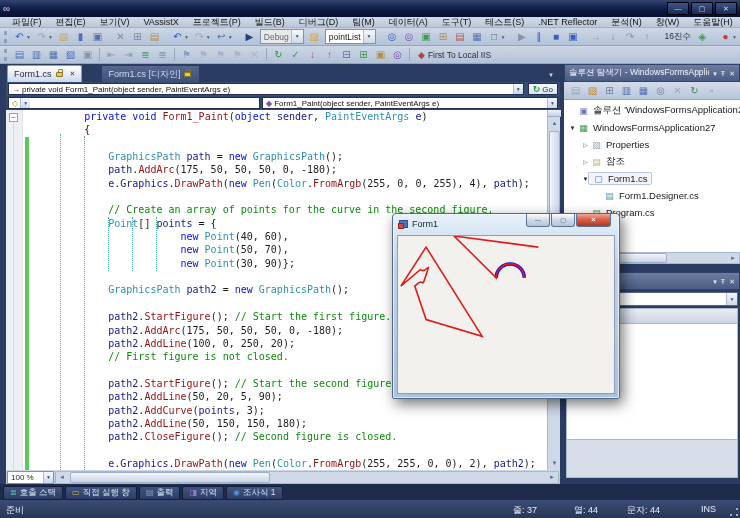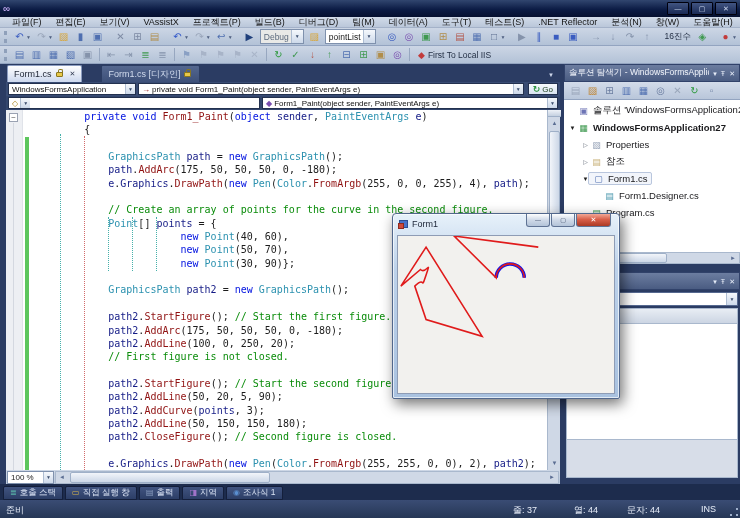--- a/index.html
+++ b/index.html
@@ -350,24 +350,20 @@
           <span class="tabx">✕</span>
         </div>
         <div class="tab inactive">
           <span>Form1.cs [디자인]</span>
           <span class="lock"></span>
         </div>
         <span id="tablistdd">▼</span>
     </div>
 
     <div id="vaxbar" class="abs">
-      <div class="vcombo" style="width:128px">
-        <span class="tx">WindowsFormsApplication</span>
-        <span class="va">▼</span>
-      </div>
       <div class="vcombo" style="flex:1">
         <span class="vmark">→</span>
         <span class="tx">private void Form1_Paint(object sender, PaintEventArgs e)</span>
         <span class="va">▼</span>
       </div>
       <div id="gobtn">
         <span class="gi">↻</span>
         <span>Go</span>
       </div>
     </div>
@@ -456,21 +452,21 @@
           <span class="texp"></span>
           <span style="display: inline-flex; align-items: center;">
             <span class="tico" style="color: rgb(109, 116, 181);">▣</span>
             <span>솔루션 'WindowsFormsApplication27' (1 프로</span>
           </span>
         </div>
         <div class="trow" style="padding-left: 4px;">
           <span class="texp" style="color: rgb(34, 34, 34);">▼</span>
           <span style="display: inline-flex; align-items: center;">
             <span class="tico" style="color: rgb(63, 153, 80);">▦</span>
-            <span style="font-weight: bold;">WindowsFormsApplication27</span>
+            <span style="font-weight: normal;">WindowsFormsApplication27</span>
           </span>
         </div>
         <div class="trow" style="padding-left: 17px;">
           <span class="texp">▷</span>
           <span style="display: inline-flex; align-items: center;">
             <span class="tico" style="color: rgb(154, 166, 186);">▧</span>
             <span>Properties</span>
           </span>
         </div>
         <div class="trow" style="padding-left: 17px;">

